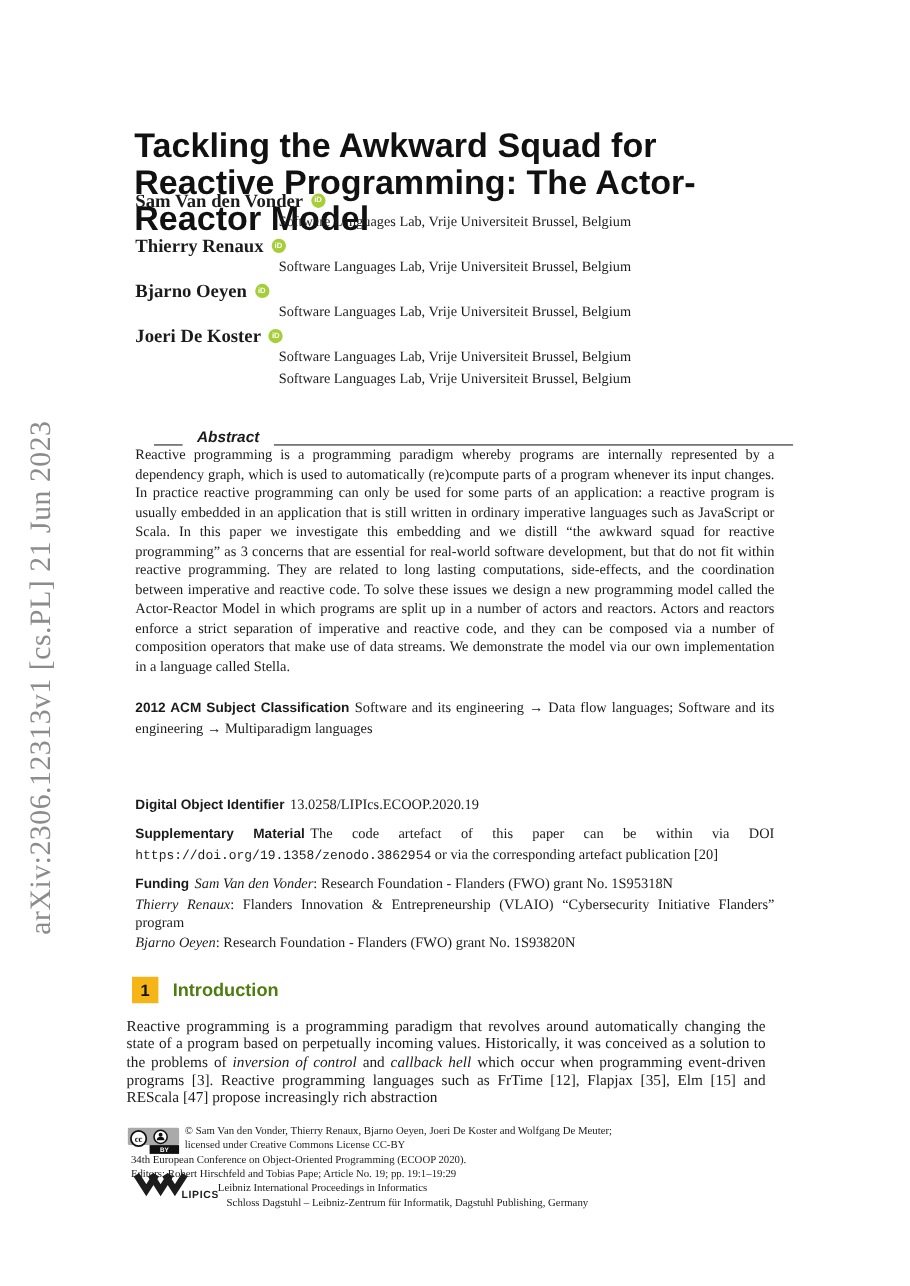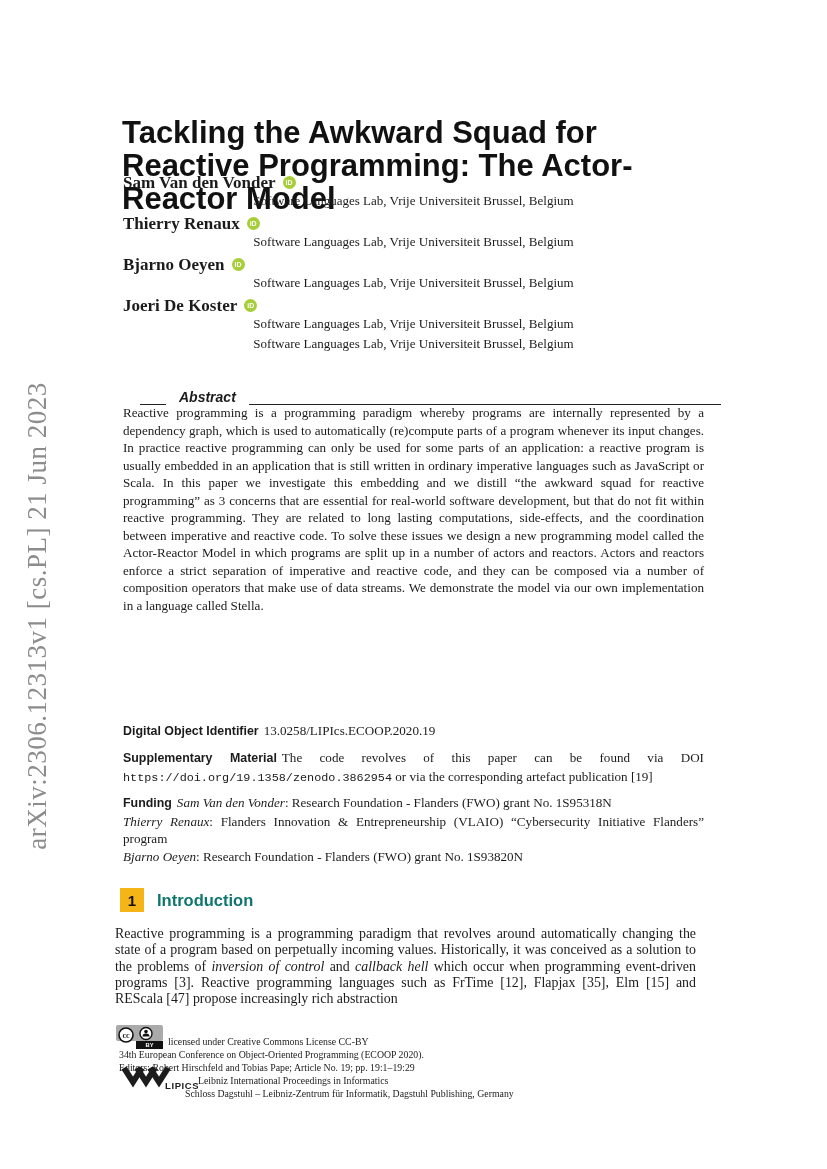--- a/index.html
+++ b/index.html
@@ -59,36 +59,36 @@
   .it { font-style:italic; }
 
   .section-heading { left:120px; top:888px; display:flex; align-items:center; }
   .section-num {
     width:24px; height:24px; background:var(--section-box,#f6b517);
     display:flex; align-items:center; justify-content:center;
     font-family:"Liberation Sans", sans-serif; font-weight:bold; font-size:15px; color:#111;
   }
   .section-title {
     margin-left:13px; font-family:"Liberation Sans", sans-serif;
-    font-weight:bold; font-size:16.5px; color:#0f766e;
+    font-weight:bold; font-size:16.5px; color:#4d7c0f;
   }
 
   .intro-par {
     left:115px; top:926px; width:581px;
     font-size:13.9px; line-height:16.3px; text-align:justify;
   }
 
   .footer { left:118px; top:1022px; width:596px; height:82px; font-size:9.8px; line-height:13px; }
   .footer .abs { white-space:nowrap; }
   .f-line1 { left:50px; top:0px; }
   .f-line2 { left:50px; top:13px; }
   .f-line3 { left:1px;  top:26px; }
   .f-line4 { left:1px;  top:39px; }
   .f-line5 { left:80px; top:52px; }
-  .f-line6 { left:67px; top:65px; }
+  .f-line6 { left:88px; top:65px; }
   .cc-badge { left:-2px; top:3px; }
   .lipics-logo { left:2px; top:42px; }
 </style>
 </head>
 <body>
 
 <div class="page">
 
   <div class="abs arxiv-banner">arXiv:2306.12313v1  [cs.PL]  21 Jun 2023</div>
 
@@ -129,28 +129,31 @@
   </div>
 
   <div class="abs abstract-head">
     <div class="rule rule-short"></div>
     <div class="abstract-label">Abstract</div>
     <div class="rule rule-long"></div>
   </div>
 
   <div class="abs abstract-body">Reactive programming is a programming paradigm whereby programs are internally represented by a dependency graph, which is used to automatically (re)compute parts of a program whenever its input changes. In practice reactive programming can only be used for some parts of an application: a reactive program is usually embedded in an application that is still written in ordinary imperative languages such as JavaScript or Scala. In this paper we investigate this embedding and we distill “the awkward squad for reactive programming” as 3 concerns that are essential for real-world software development, but that do not fit within reactive programming. They are related to long lasting computations, side-effects, and the coordination between imperative and reactive code. To solve these issues we design a new programming model called the Actor-Reactor Model in which programs are split up in a number of actors and reactors. Actors and reactors enforce a strict separation of imperative and reactive code, and they can be composed via a number of composition operators that make use of data streams. We demonstrate the model via our own implementation in a language called Stella.</div>
 
+  <div class="abs meta" style="top:634px">
+    <span class="meta-label">2012 ACM Subject Classification</span><span>Software and its engineering → Data flow languages; Software and its engineering → Multiparadigm languages</span>
+  </div>
 
 
   <div class="abs meta" style="top:722px">
     <span class="meta-label">Digital Object Identifier</span><span>13.0258/LIPIcs.ECOOP.2020.19</span>
   </div>
 
   <div class="abs meta" style="top:749px">
-    <span class="meta-label">Supplementary Material</span><span>The code revolves of this paper can be found via DOI </span><span class="mono">https://doi.org/19.1358/zenodo.3862954</span><span> or via the corresponding artefact publication [19]</span>
+    <span class="meta-label">Supplementary Material</span><span>The code artefact of this paper can be within via DOI </span><span class="mono">https://doi.org/19.1358/zenodo.3862954</span><span> or via the corresponding artefact publication [20]</span>
   </div>
 
   <div class="abs meta" style="top:794px">
     <div class="funding-entry">
       <span class="meta-label">Funding</span><span class="it">Sam Van den Vonder</span><span>: Research Foundation - Flanders (FWO) grant No. 1S95318N</span>
     </div>
     <div class="funding-entry">
       <span class="it">Thierry Renaux</span><span>: Flanders Innovation &amp; Entrepreneurship (VLAIO) “Cybersecurity Initiative Flanders” program</span>
     </div>
     <div class="funding-entry">
@@ -173,20 +176,21 @@
       <rect x="0" y="0" width="47" height="16" rx="2" fill="#aaaaaa"></rect>
       <circle cx="10" cy="10" r="7" fill="#ffffff" stroke="#111" stroke-width="1.6"></circle>
       <text x="10" y="13" font-family="Liberation Serif, serif" font-size="8" font-weight="bold" text-anchor="middle" fill="#111">cc</text>
       <circle cx="30" cy="8.5" r="6" fill="#ffffff" stroke="#111" stroke-width="1.4"></circle>
       <circle cx="30" cy="6.6" r="1.8" fill="#111"></circle>
       <path d="M26.5 11.6 a3.5 3.2 0 0 1 7 0 z" fill="#111"></path>
       <rect x="20" y="16" width="27" height="8" fill="#111"></rect>
       <text x="33.5" y="22.3" font-family="Liberation Sans, sans-serif" font-size="5.8" font-weight="bold" text-anchor="middle" fill="#ffffff">BY</text>
     </svg>
 
+    <div class="abs f-line1">© Sam Van den Vonder, Thierry Renaux, Bjarno Oeyen, Joeri De Koster and Wolfgang De Meuter;</div>
     <div class="abs f-line2">licensed under Creative Commons License CC-BY</div>
     <div class="abs f-line3">34th European Conference on Object-Oriented Programming (ECOOP 2020).</div>
     <div class="abs f-line4">Editors: Robert Hirschfeld and Tobias Pape; Article No. 19; pp. 19:1–19:29</div>
 
     <svg class="abs lipics-logo" width="78" height="28" viewBox="0 0 78 28">
       <polyline points="4,4 13,18 22,4" fill="none" stroke="#1c1c1c" stroke-width="6"></polyline>
       <polyline points="17,4 26,18 35,4" fill="none" stroke="#1c1c1c" stroke-width="6"></polyline>
       <polyline points="30,4 39,18 48,4" fill="none" stroke="#1c1c1c" stroke-width="6"></polyline>
       <text x="45" y="25" font-family="Liberation Sans, sans-serif" font-size="9.5" font-weight="bold" letter-spacing="0.6" fill="#1c1c1c">LIPICS</text>
     </svg>

